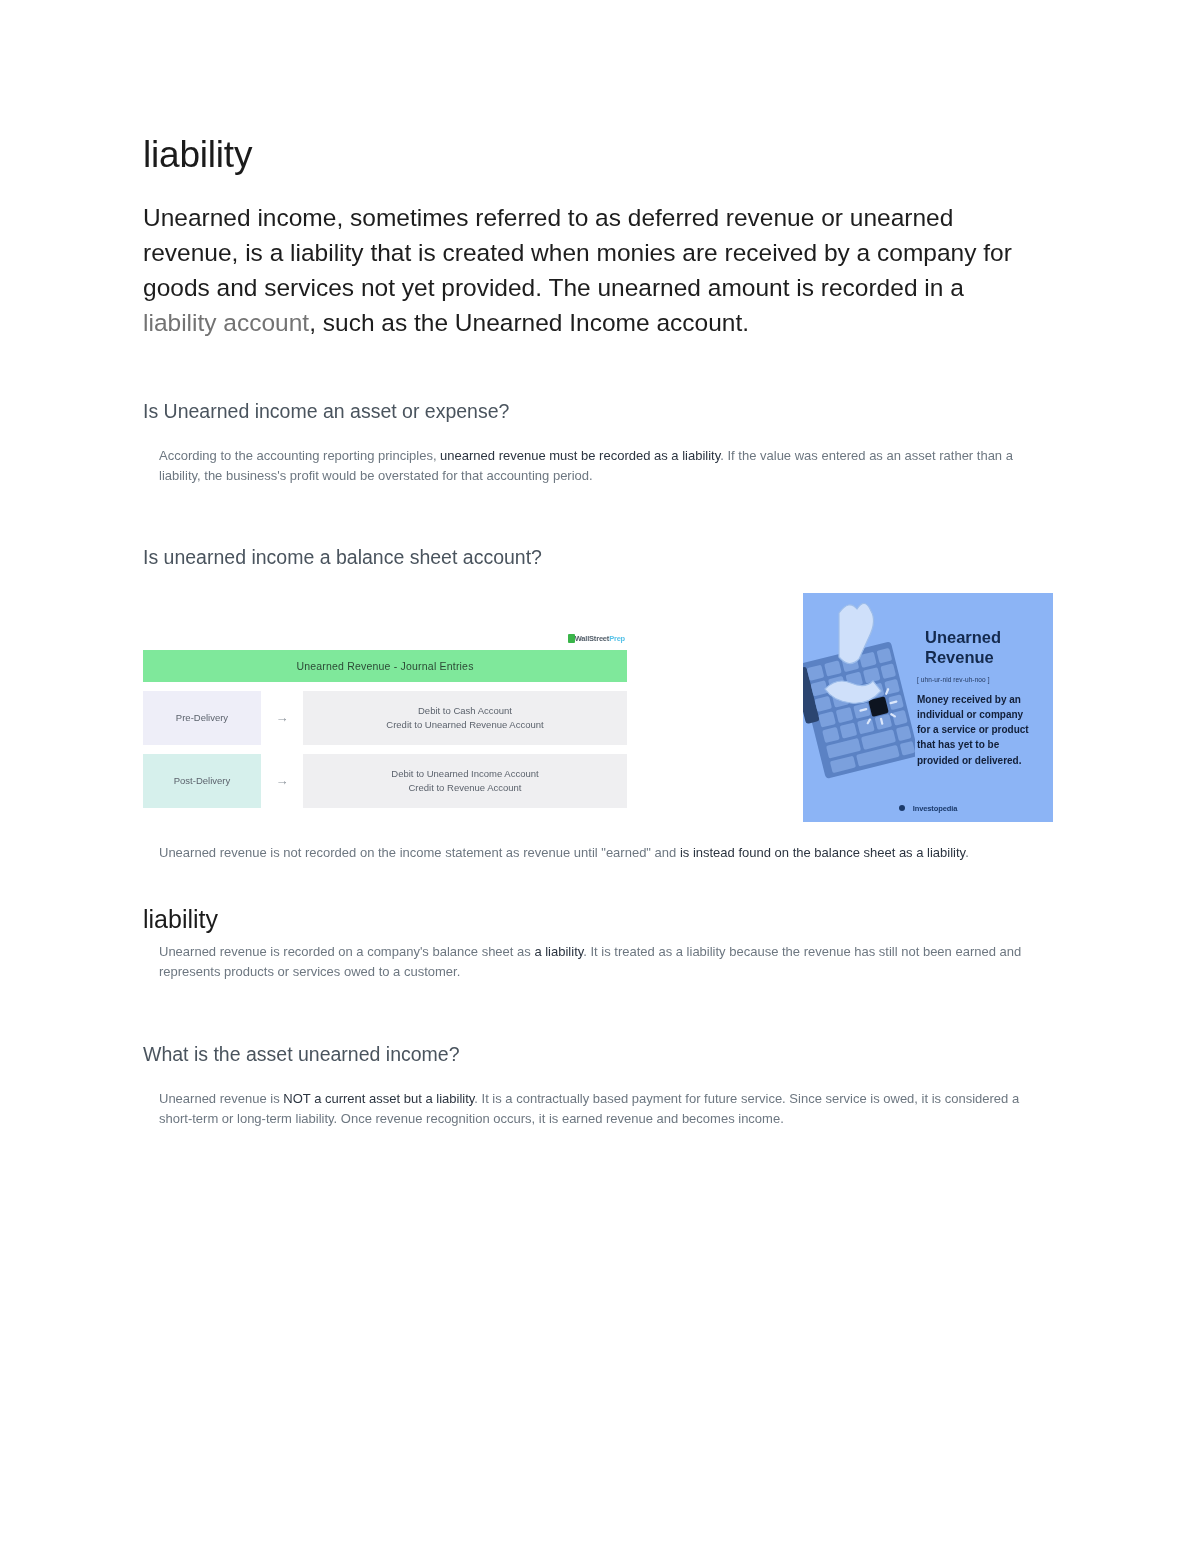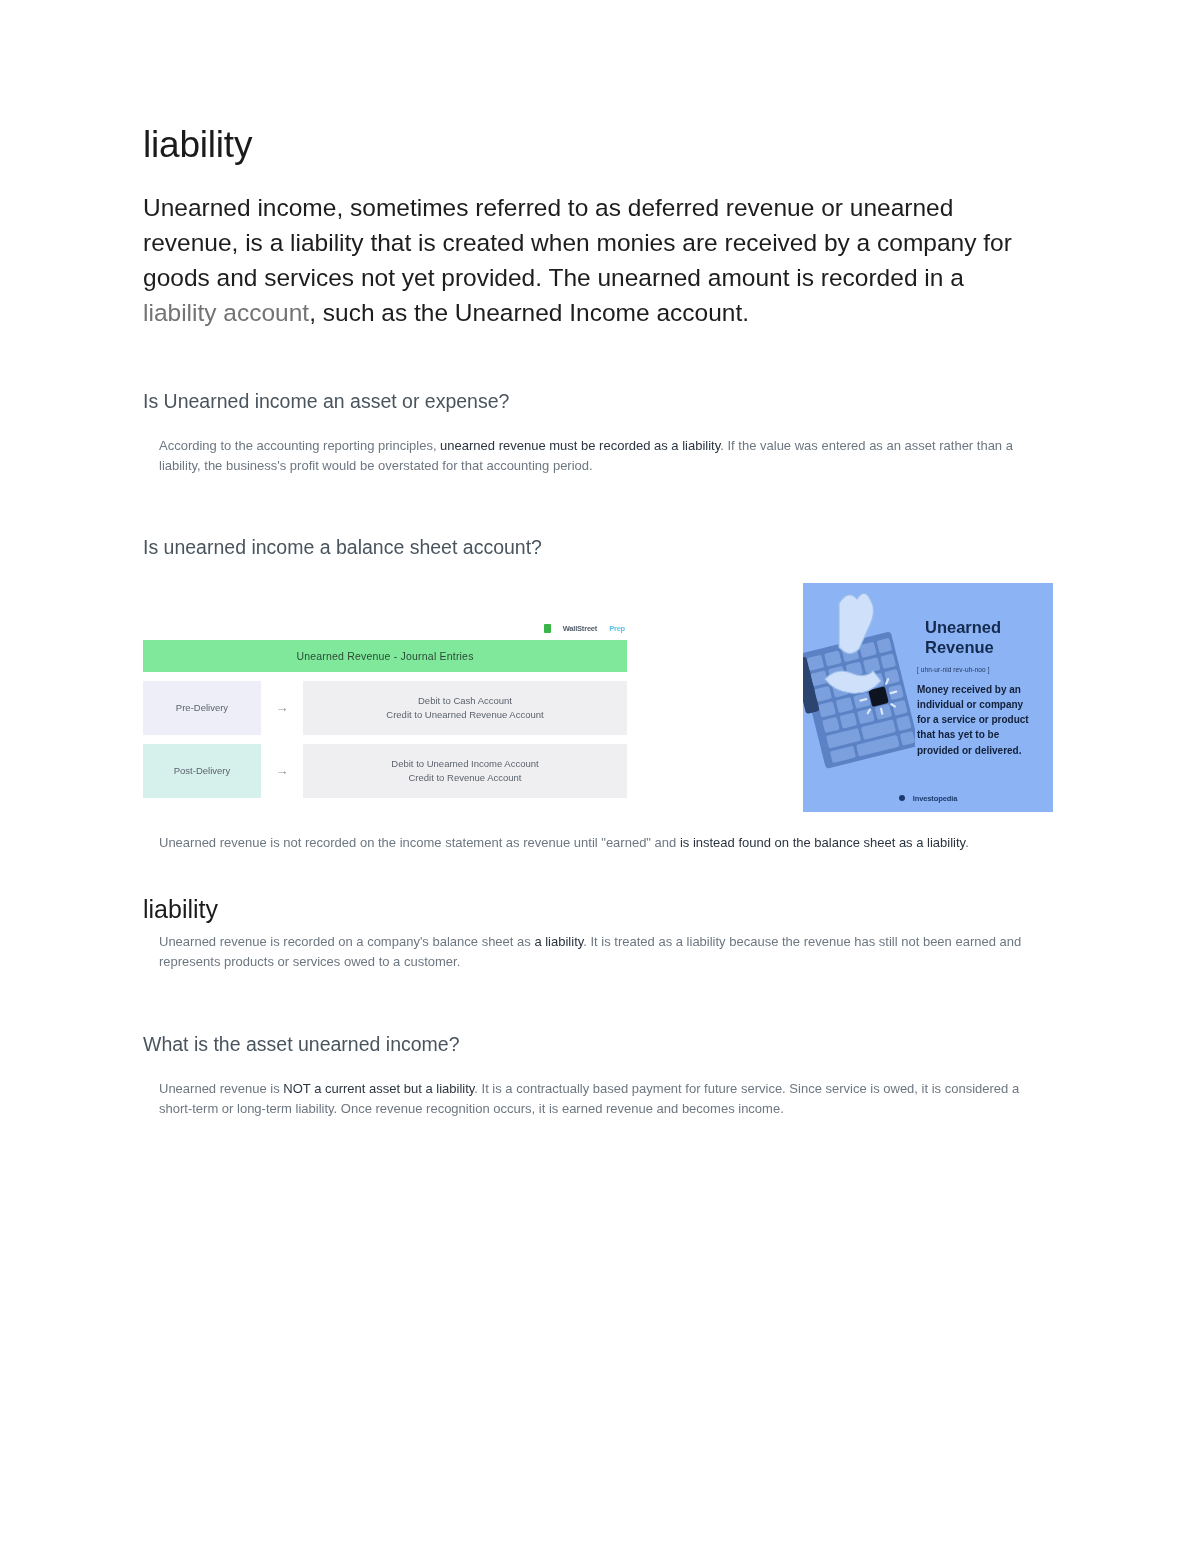--- a/index.html
+++ b/index.html
@@ -16,21 +16,21 @@
     overflow: hidden;
   }
   .page {
     position: absolute;
     inset: 0;
     background: #ffffff;
   }
   .content {
     position: absolute;
     left: 143px;
-    top: 124px;
+    top: 134px;
     width: 893px;
   }
 
   
   h1.doc-title {
     font-size: 37px;
     line-height: 1.12;
     font-weight: 400;
     color: #1b1b1b;
     margin: 0 0 26px 0;
@@ -84,21 +84,21 @@
   .journal-fig {
     position: absolute;
     left: 0;
     top: 40px;
     width: 484px;
   }
   .journal-watermark {
     display: flex;
     align-items: center;
     justify-content: flex-end;
-    gap: 12px;
+    gap: 0;
     height: 12px;
     margin-bottom: 5px;
     padding-right: 2px;
   }
   .wm-mark {
     width: 7px;
     height: 9px;
     background: #3ab54a;
     border-radius: 1px;
   }

